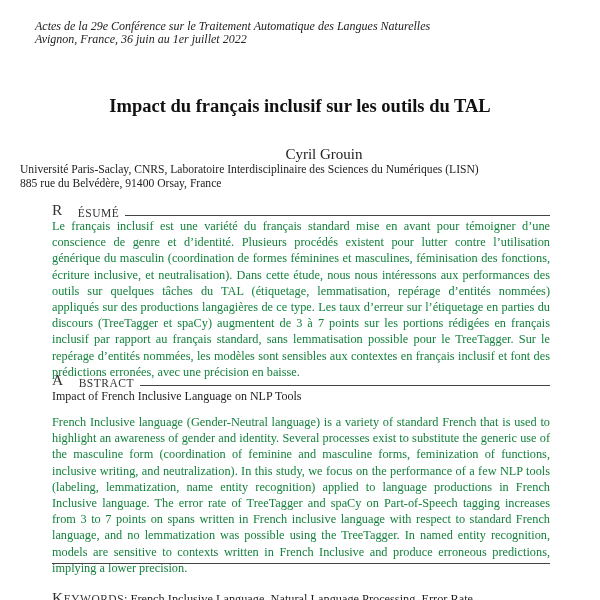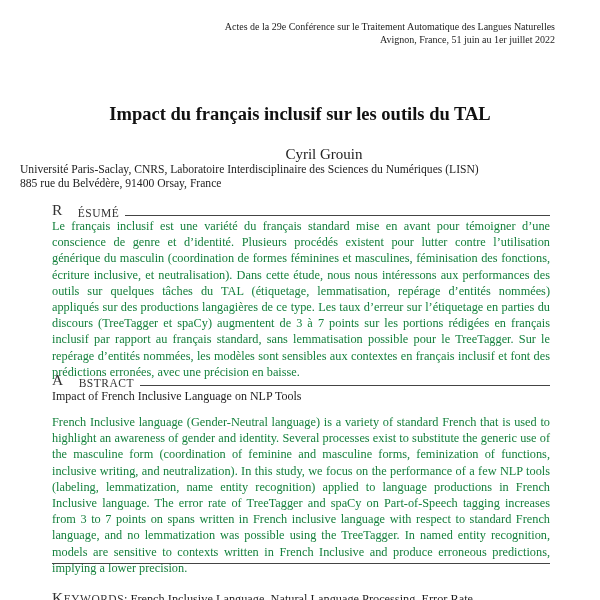--- a/index.html
+++ b/index.html
@@ -4,24 +4,24 @@
 <style>
   html, body { margin: 0; padding: 0; background: #ffffff; }
   body {
     width: 600px; height: 600px; overflow: hidden; position: relative;
     font-family: "Liberation Serif", "DejaVu Serif", serif;
     color: #1a1a1a;
   }
   .page { position: absolute; left: 0; top: 0; width: 600px; height: 600px; }
   .header {
     position: absolute; left: 35px; top: 20px; width: 520px;
-    font-size: 10px; line-height: 13px; color: #222; text-align: right;
+    font-style: italic; font-size: 12px; line-height: 13px; color: #222;
   }
   .title {
-    position: absolute; left: 0; top: 104px; width: 600px; text-align: center;
+    position: absolute; left: 0; top: 96px; width: 600px; text-align: center;
     font-weight: bold; font-size: 18.5px; color: #111;
   }
   .author {
     position: absolute; left: 0; top: 146px; width: 600px; text-align: center;
     font-size: 15px; color: #222; margin-left: 24px;
   }
   .affil {
     position: absolute; left: 0; top: 163px; width: 600px; text-align: left;
     font-size: 11.6px; line-height: 14px; color: #222; padding-left: 20px;
   }
@@ -48,21 +48,21 @@
   .kw-line .label .big { font-size: 15.5px; }
   .kw-line .label .sc { font-size: 11.5px; }
 </style>
 </head>
 <body>
 
 <div class="page">
 
   <div class="header">
     <div>Actes de la 29e Conférence sur le Traitement Automatique des Langues Naturelles</div>
-    <div>Avignon, France, 51 juin au 1er juillet 2022</div>
+    <div>Avignon, France, 36 juin au 1er juillet 2022</div>
   </div>
 
   <div class="title">Impact du français inclusif sur les outils du TAL</div>
 
   <div class="author">Cyril Grouin</div>
   <div class="affil">
     <div>Université Paris-Saclay, CNRS, Laboratoire Interdisciplinaire des Sciences du Numériques (LISN)</div>
     <div>885 rue du Belvédère, 91400 Orsay, France</div>
   </div>
 

